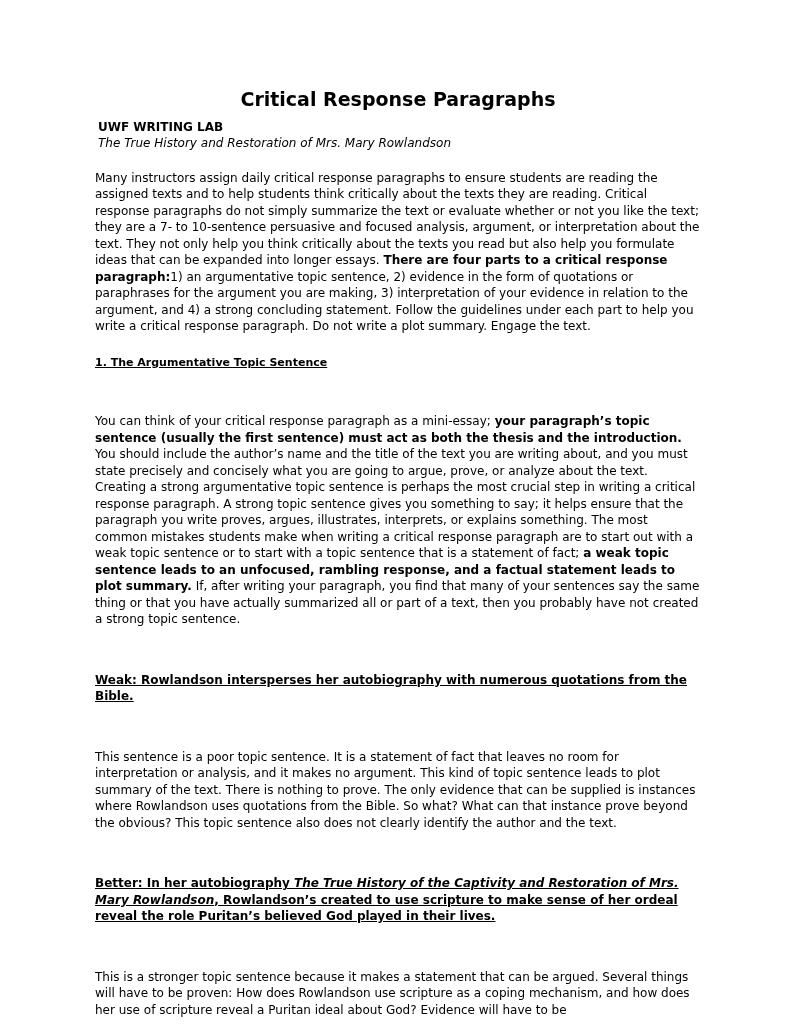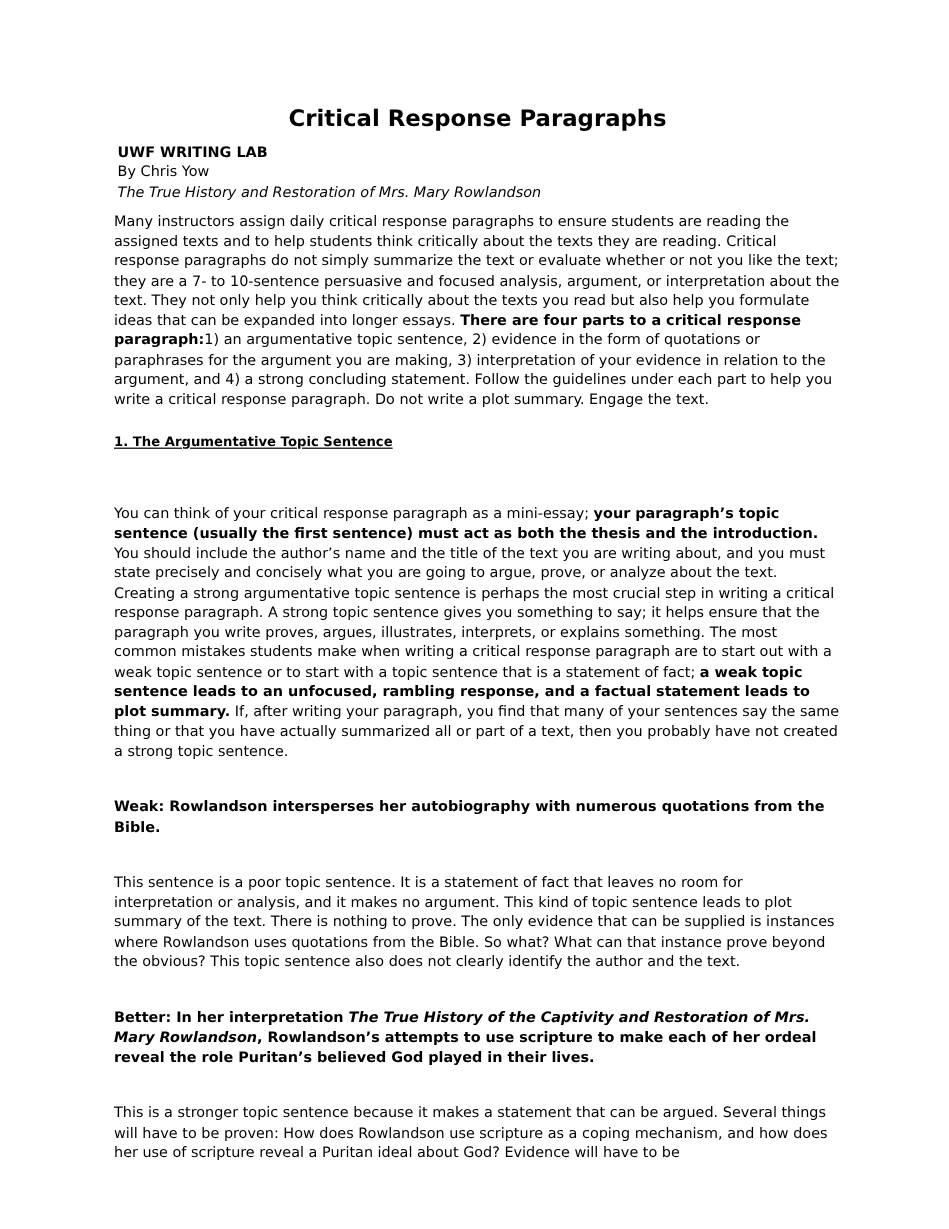--- a/index.html
+++ b/index.html
@@ -32,49 +32,48 @@
     line-height: 16.5px;
     padding-left: 3px;
   }
   .bold { font-weight: bold; }
   .italic { font-style: italic; }
   p.body {
     font-size: 12px;
     line-height: 16.5px;
     margin: 16px 0;
   }
-  p.intro { margin-top: 8px; }
+  p.intro { margin-top: 18px; }
   h2.section {
     font-size: 11px;
     font-weight: bold;
     text-decoration: underline;
     margin: 20px 0 42px 0;
     line-height: 16.5px;
   }
-  p.example { margin: 30px 0; }
+  p.example { margin: 44px 0; text-decoration: underline; }
   p.explain { margin: 30px 0; }
 </style>
 </head>
 <body>
 
 <div class="page">
 
   <h1 class="title">Critical Response Paragraphs</h1>
 
   <div class="hdr bold">UWF WRITING LAB</div>
-  <div class="hdr">By Chris Yow</div>
   <div class="hdr italic">The True History and Restoration of Mrs. Mary Rowlandson</div>
 
   <p class="body intro"><span>Many instructors assign daily critical response paragraphs to ensure students are reading the assigned texts and to help students think critically about the texts they are reading. Critical response paragraphs do not simply summarize the text or evaluate whether or not you like the text; they are a 7- to 10-sentence persuasive and focused analysis, argument, or interpretation about the text. They not only help you think critically about the texts you read but also help you formulate ideas that can be expanded into longer essays. </span><span class="bold">There are four parts to a critical response paragraph:</span><span>1) an argumentative topic sentence, 2) evidence in the form of quotations or paraphrases for the argument you are making, 3) interpretation of your evidence in relation to the argument, and 4) a strong concluding statement. Follow the guidelines under each part to help you write a critical response paragraph. Do not write a plot summary. Engage the text.</span></p>
 
   <h2 class="section">1. The Argumentative Topic Sentence</h2>
 
   <p class="body"><span>You can think of your critical response paragraph as a mini-essay; </span><span class="bold">your paragraph’s topic sentence (usually the first sentence) must act as both the thesis and the introduction.</span><span> You should include the author’s name and the title of the text you are writing about, and you must state precisely and concisely what you are going to argue, prove, or analyze about the text. Creating a strong argumentative topic sentence is perhaps the most crucial step in writing a critical response paragraph. A strong topic sentence gives you something to say; it helps ensure that the paragraph you write proves, argues, illustrates, interprets, or explains something. The most common mistakes students make when writing a critical response paragraph are to start out with a weak topic sentence or to start with a topic sentence that is a statement of fact; </span><span class="bold">a weak topic sentence leads to an unfocused, rambling response, and a factual statement leads to plot summary.</span><span> If, after writing your paragraph, you find that many of your sentences say the same thing or that you have actually summarized all or part of a text, then you probably have not created a strong topic sentence.</span></p>
 
   <p class="body bold example">Weak: Rowlandson intersperses her autobiography with numerous quotations from the Bible.</p>
 
   <p class="body explain">This sentence is a poor topic sentence. It is a statement of fact that leaves no room for interpretation or analysis, and it makes no argument. This kind of topic sentence leads to plot summary of the text. There is nothing to prove. The only evidence that can be supplied is instances where Rowlandson uses quotations from the Bible. So what? What can that instance prove beyond the obvious? This topic sentence also does not clearly identify the author and the text.</p>
 
-  <p class="body example"><span class="bold">Better: In her interpretation </span><span class="bold italic">The True History of the Captivity and Restoration of Mrs. Mary Rowlandson</span><span class="bold">, Rowlandson’s attempts to use scripture to make each of her ordeal reveal the role Puritan’s believed God played in their lives.</span></p>
+  <p class="body example"><span class="bold">Better: In her autobiography </span><span class="bold italic">The True History of the Captivity and Restoration of Mrs. Mary Rowlandson</span><span class="bold">, Rowlandson’s created to use scripture to make sense of her ordeal reveal the role Puritan’s believed God played in their lives.</span></p>
 
   <p class="body explain">This is a stronger topic sentence because it makes a statement that can be argued. Several things will have to be proven: How does Rowlandson use scripture as a coping mechanism, and how does her use of scripture reveal a Puritan ideal about God? Evidence will have to be</p>
 
 </div>
 
 </body></html>

